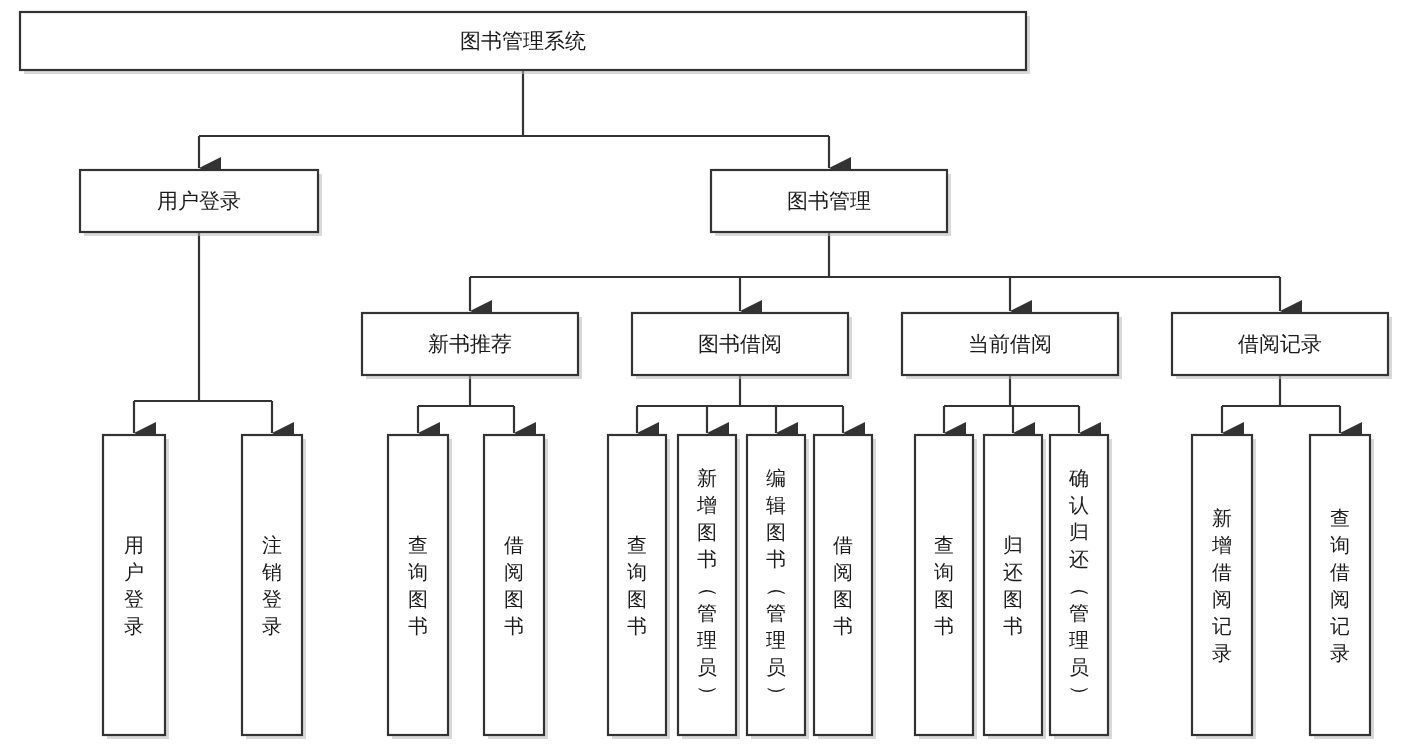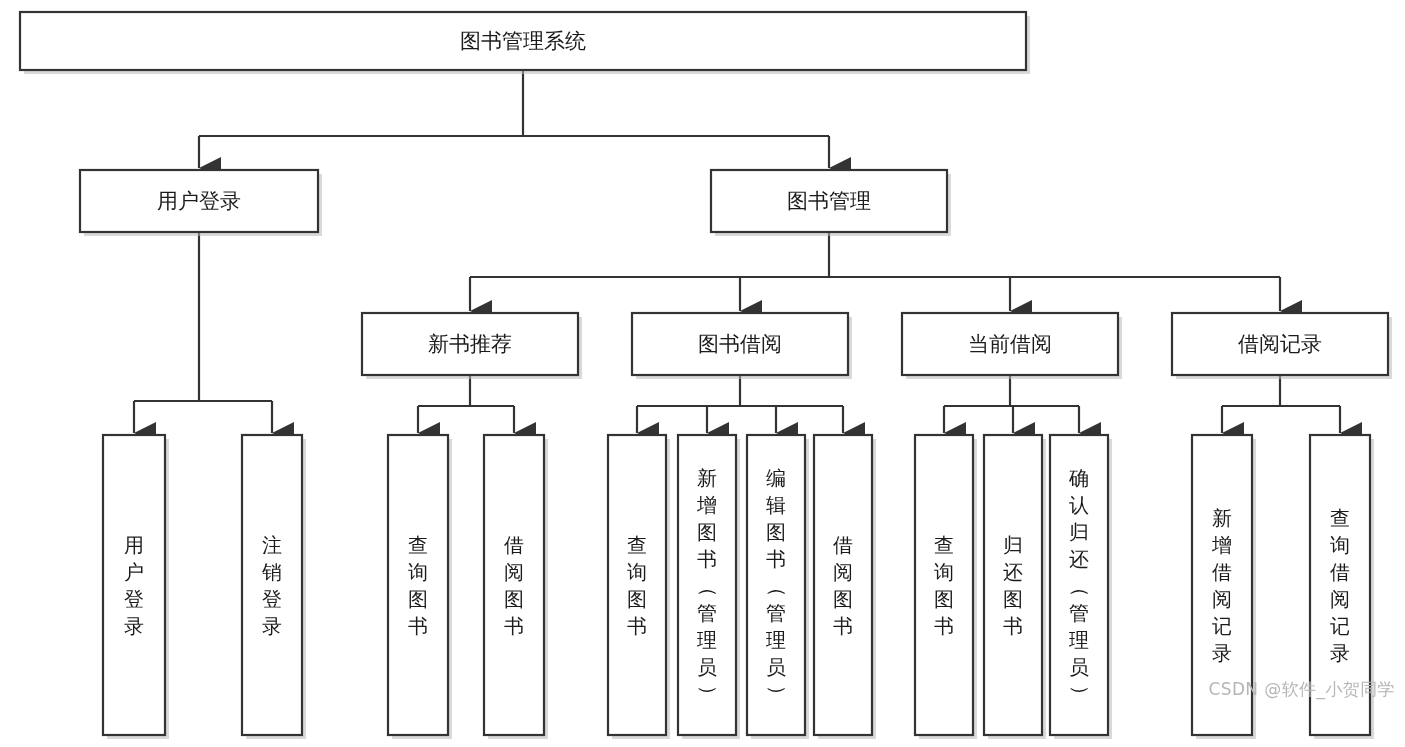--- a/index.html
+++ b/index.html
@@ -260,15 +260,14 @@
           <text x="1340" y="519.5">查</text>
           <text x="1340" y="546.5">询</text>
           <text x="1340" y="573.5">借</text>
           <text x="1340" y="600.5">阅</text>
           <text x="1340" y="627.5">记</text>
           <text x="1340" y="654.5">录</text>
         </g>
       </g>
   </svg>
 
-  <div class="watermark">CSDN @软件_小贺同学</div>
 
 </div>
 
 </body></html>

